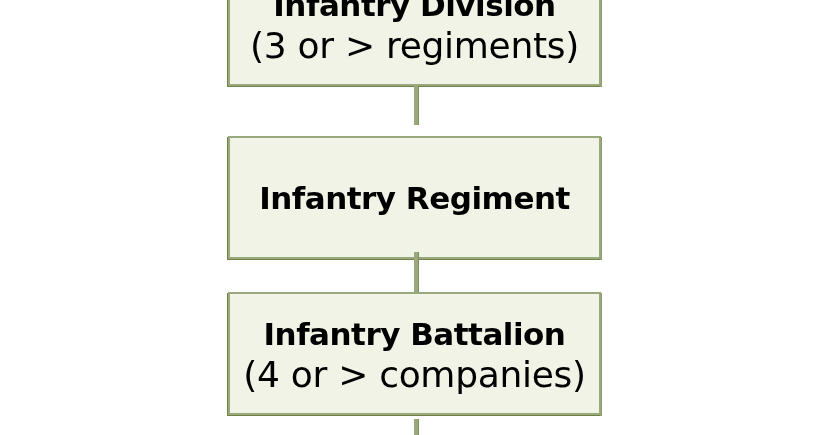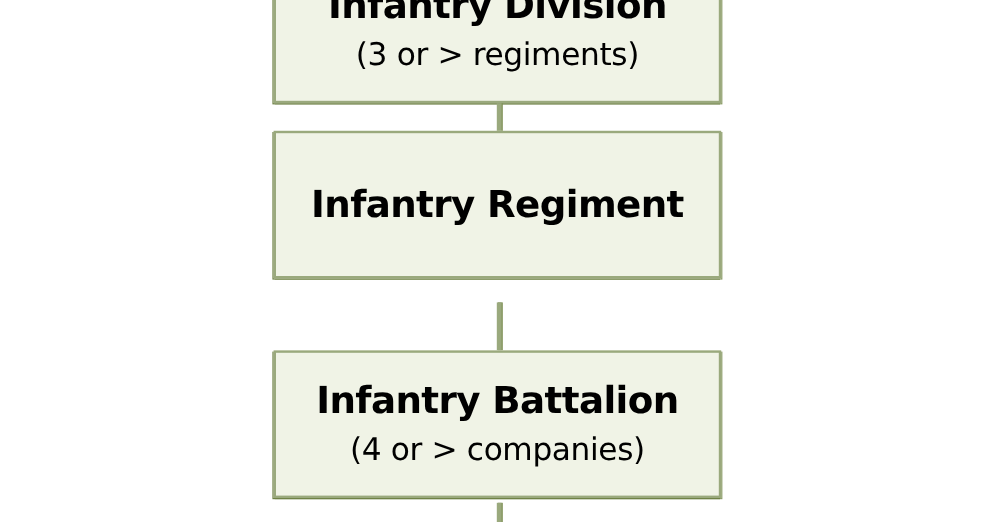--- a/index.html
+++ b/index.html
@@ -30,21 +30,21 @@
       color: #000;
       text-align: center;
     }
     .node .title {
       font-weight: bold;
       font-size: 31px;
       line-height: 42px;
       letter-spacing: -0.5px;
     }
     .node .subtitle {
-      font-size: 26px;
+      font-size: 36px;
       line-height: 40px;
       letter-spacing: -0.3px;
     }
     .connector {
       position: absolute;
       left: 414px;
       width: 4px;
       background: #9aa97d;
       box-shadow: 1px 0 0 #7f9156;
     }
@@ -54,21 +54,21 @@
 
 <div>
 
   <div class="node" style="top:-37px;">
     <div class="title">Infantry Division</div>
     <div class="subtitle">(3 or &gt; regiments)</div>
   </div>
 
   <div class="connector" style="top:86px; height:39px;"></div>
 
-  <div class="node" style="top:109px;">
+  <div class="node" style="top:136px;">
     <div class="title">Infantry Regiment</div>
   </div>
 
   <div class="connector" style="top:252px; height:40px;"></div>
 
   <div class="node" style="top:292px;text-align:right;">
     <div class="title">Infantry Battalion</div>
     <div class="subtitle">(4 or &gt; companies)</div>
   </div>
 

